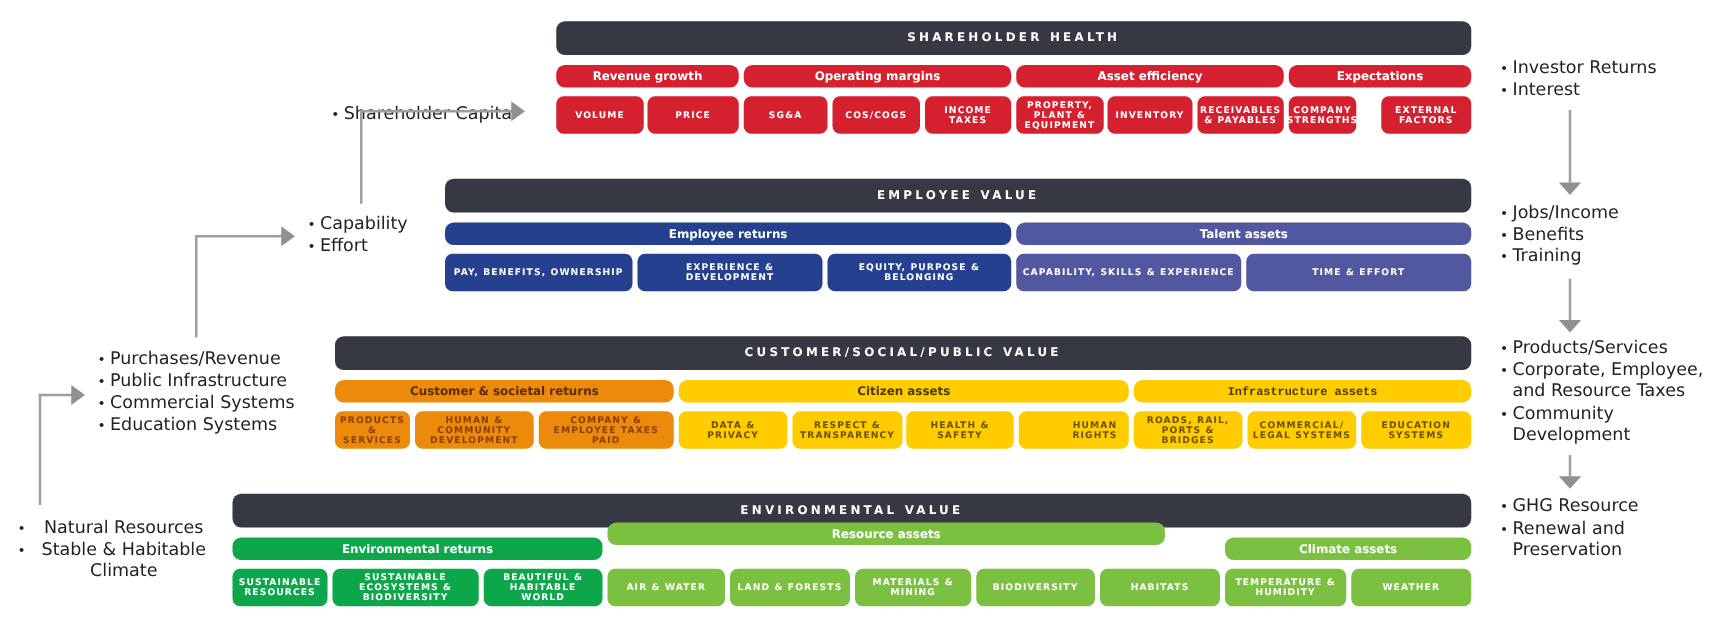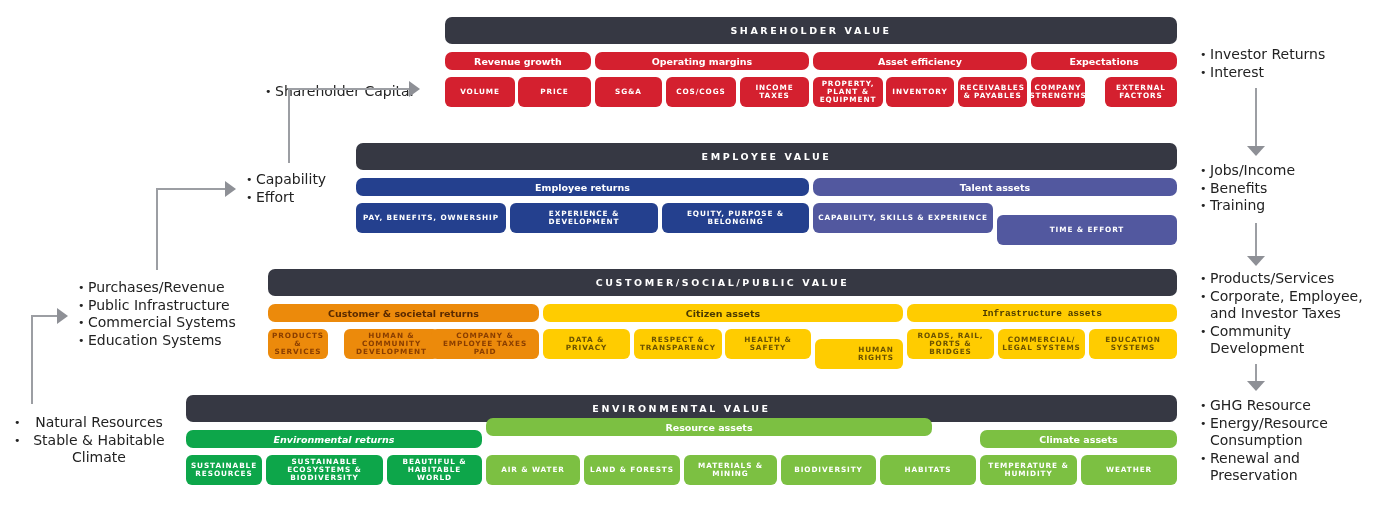--- a/index.html
+++ b/index.html
@@ -44,21 +44,21 @@
 
   .line { position: absolute; background: #9c9ea3; }
   .arrow-right { position: absolute; width: 0; height: 0;
     border-top: 8px solid transparent; border-bottom: 8px solid transparent; border-left: 11px solid #8e9096; }
   .arrow-down { position: absolute; width: 0; height: 0;
     border-left: 9px solid transparent; border-right: 9px solid transparent; border-top: 10px solid #8e9096; }
 </style>
 </head>
 <body>
 
-<div class="header" style="left:445px; top:17px; width:732px;">SHAREHOLDER VALUE</div>
+<div class="header" style="left:445px; top:17px; width:732px;">SHAREHOLDER HEALTH</div>
 <div class="cat red" style="left:445px; top:52px; width:146px;">Revenue growth</div>
 <div class="cat red" style="left:595px; top:52px; width:214px;">Operating margins</div>
 <div class="cat red" style="left:813px; top:52px; width:214px;">Asset efficiency</div>
 <div class="cat red" style="left:1031px; top:52px; width:146px;">Expectations</div>
 
 <div class="cell red" style="left:445px; top:77px; width:70px;">VOLUME</div>
 <div class="cell red" style="left:518px; top:77px; width:73px;">PRICE</div>
 <div class="cell red" style="left:595px; top:77px; width:67px;">SG&amp;A</div>
 <div class="cell red" style="left:666px; top:77px; width:70px;">COS/COGS</div>
 <div class="cell red" style="left:740px; top:77px; width:69px;">INCOME
@@ -76,52 +76,52 @@
 
 <div class="header" style="left:356px; top:143px; width:821px;">EMPLOYEE VALUE</div>
 <div class="cat navy" style="left:356px; top:178px; width:453px;">Employee returns</div>
 <div class="cat purple" style="left:813px; top:178px; width:364px;">Talent assets</div>
 
 <div class="cell navy" style="left:356px; top:203px; width:150px;">PAY, BENEFITS, OWNERSHIP</div>
 <div class="cell navy" style="left:510px; top:203px; width:148px;">EXPERIENCE &amp; DEVELOPMENT</div>
 <div class="cell navy" style="left:662px; top:203px; width:147px;">EQUITY, PURPOSE &amp;
 BELONGING</div>
 <div class="cell purple" style="left:813px; top:203px; width:180px;">CAPABILITY, SKILLS &amp; EXPERIENCE</div>
-<div class="cell purple" style="left:997px; top:203px; width:180px;margin-top:12px;">TIME &amp; EFFORT</div>
+<div class="cell purple" style="left:997px; top:203px; width:180px;">TIME &amp; EFFORT</div>
 
 <div class="header" style="left:268px; top:269px; width:909px;">CUSTOMER/SOCIAL/PUBLIC VALUE</div>
 <div class="cat orange" style="left:268px; top:304px; width:271px; color:#5a2a00;">Customer &amp; societal returns</div>
 <div class="cat yellow-cat" style="left:543px; top:304px; width:360px;">Citizen assets</div>
 <div class="cat yellow-cat" style="left:907px; top:304px; width:270px;font-family:Liberation Mono, monospace;">Infrastructure assets</div>
 
 <div class="cell orange-cell" style="left:268px; top:329px; width:60px;">PRODUCTS
 &amp; SERVICES</div>
-<div class="cell orange-cell" style="left:332px; top:329px; width:95px;margin-left:12px;">HUMAN &amp;
+<div class="cell orange-cell" style="left:332px; top:329px; width:95px;">HUMAN &amp;
 COMMUNITY
 DEVELOPMENT</div>
 <div class="cell orange-cell" style="left:431px; top:329px; width:108px;">COMPANY &amp;
 EMPLOYEE TAXES
 PAID</div>
 <div class="cell yellow-cell" style="left:543px; top:329px; width:87px;">DATA &amp;
 PRIVACY</div>
 <div class="cell yellow-cell" style="left:634px; top:329px; width:88px;">RESPECT &amp;
 TRANSPARENCY</div>
 <div class="cell yellow-cell" style="left:725px; top:329px; width:86px;">HEALTH &amp;
 SAFETY</div>
-<div class="cell yellow-cell" style="left:815px; top:339px; width:88px;padding-left:36px;">HUMAN
+<div class="cell yellow-cell" style="left:815px; top:329px; width:88px;padding-left:36px;">HUMAN
 RIGHTS</div>
 <div class="cell yellow-cell" style="left:907px; top:329px; width:87px;">ROADS, RAIL,
 PORTS &amp; BRIDGES</div>
 <div class="cell yellow-cell" style="left:998px; top:329px; width:87px;">COMMERCIAL/
 LEGAL SYSTEMS</div>
 <div class="cell yellow-cell" style="left:1089px; top:329px; width:88px;">EDUCATION
 SYSTEMS</div>
 
 <div class="header" style="left:186px; top:395px; width:991px;">ENVIRONMENTAL VALUE</div>
-<div class="cat green" style="left:186px; top:430px; width:296px;font-style:italic;">Environmental returns</div>
+<div class="cat green" style="left:186px; top:430px; width:296px;">Environmental returns</div>
 <div class="cat lime" style="left:486px; top:418px; width:446px;">Resource assets</div>
 <div class="cat lime" style="left:980px; top:430px; width:197px;">Climate assets</div>
 
 <div class="cell green" style="left:186px; top:455px; width:76px;">SUSTAINABLE
 RESOURCES</div>
 <div class="cell green" style="left:266px; top:455px; width:117px;">SUSTAINABLE
 ECOSYSTEMS &amp;
 BIODIVERSITY</div>
 <div class="cell green" style="left:387px; top:455px; width:95px;">BEAUTIFUL &amp;
 HABITABLE WORLD</div>
@@ -175,23 +175,22 @@
 <ul class="notes" style="left:1200px; top:162px;">
   <li>Jobs/Income</li>
   <li>Benefits</li>
   <li>Training</li>
 </ul>
 <div class="line" style="left:1255px; top:223px; width:2px; height:33px;"></div>
 <div class="arrow-down" style="left:1247px; top:256px;"></div>
 
 <ul class="notes" style="left:1200px; top:270px; width:180px;">
   <li>Products/Services</li>
-  <li>Corporate, Employee, and Investor Taxes</li>
+  <li>Corporate, Employee, and Resource Taxes</li>
   <li>Community Development</li>
 </ul>
 <div class="line" style="left:1255px; top:364px; width:2px; height:17px;"></div>
 <div class="arrow-down" style="left:1247px; top:381px;"></div>
 
 <ul class="notes" style="left:1200px; top:397px; width:180px;">
   <li>GHG Resource</li>
-  <li>Energy/Resource Consumption</li>
   <li>Renewal and Preservation</li>
 </ul>
 
 </body></html>

